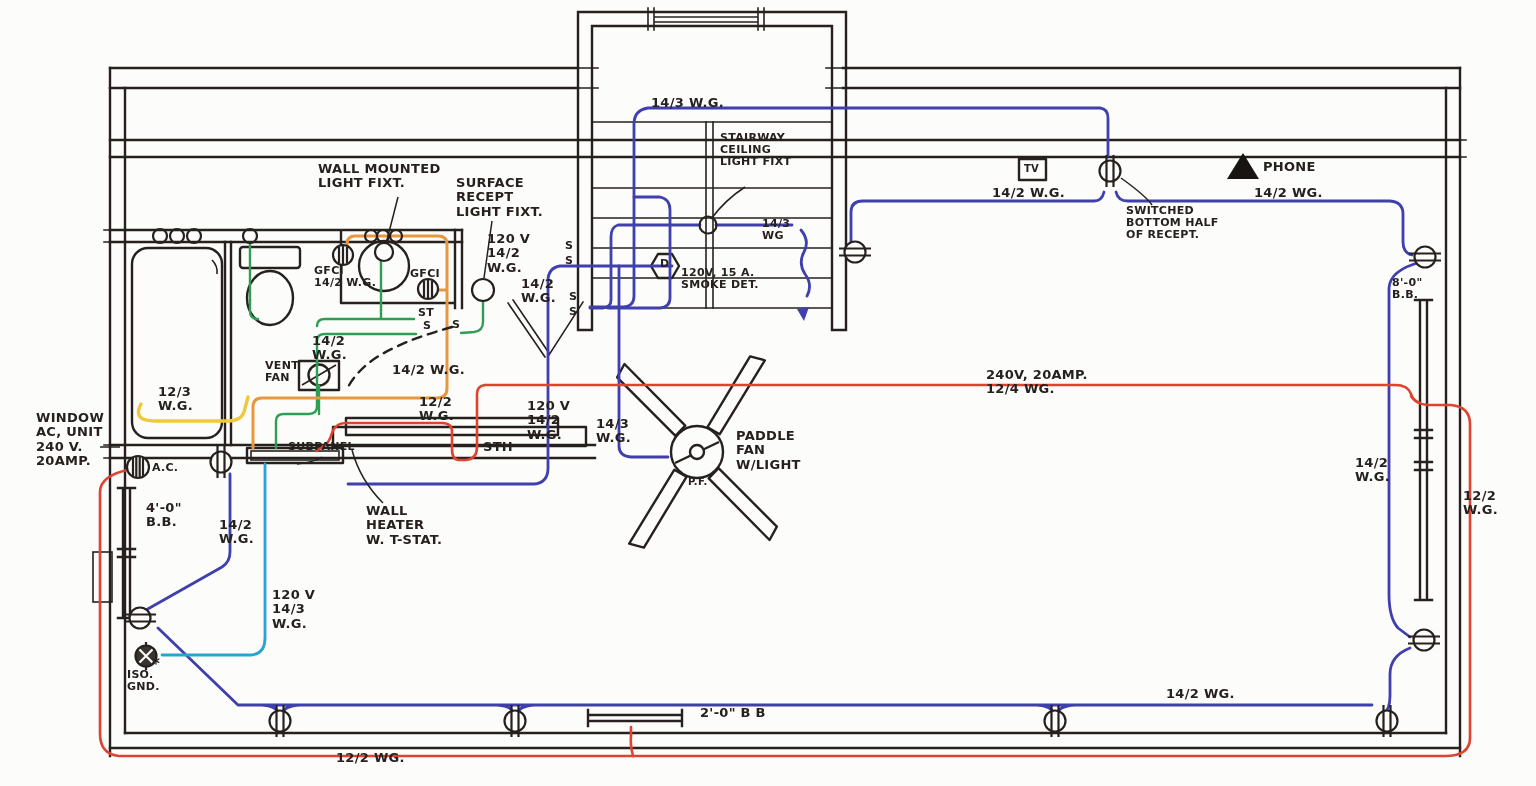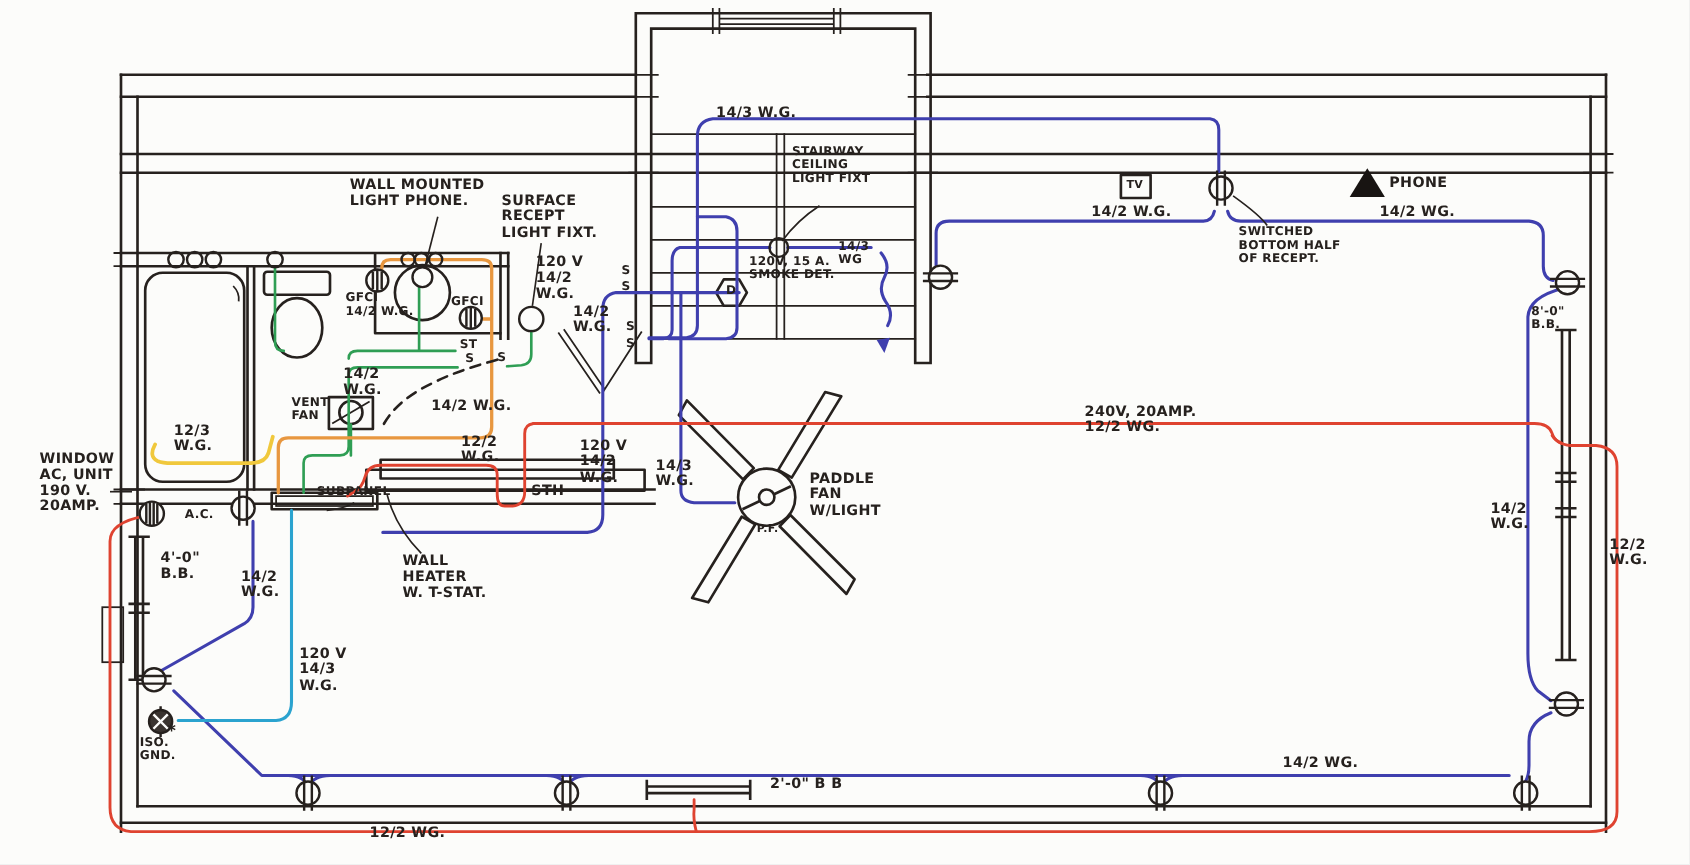--- a/index.html
+++ b/index.html
@@ -179,34 +179,34 @@
     <use href="#sym-recep" transform="translate(140,618) rotate(90)"></use>
     <use href="#sym-iso" transform="translate(146,656) rotate(90)"></use>
   </g>
 </svg>
 
   <div class="lbl" style="left:651px;top:96px">14/3  W.G.</div>
   <div class="lbl sm" style="left:720px;top:132px">STAIRWAY
 CEILING
 LIGHT FIXT</div>
   <div class="lbl" style="left:318px;top:162px">WALL MOUNTED
-LIGHT PHONE.</div>
+LIGHT FIXT.</div>
   <div class="lbl" style="left:456px;top:176px">SURFACE
 RECEPT
 LIGHT FIXT.</div>
   <div class="lbl xs" style="left:1024px;top:163px">TV</div>
   <div class="lbl" style="left:1263px;top:160px">PHONE</div>
   <div class="lbl" style="left:992px;top:186px">14/2 W.G.</div>
   <div class="lbl" style="left:1254px;top:186px">14/2 WG.</div>
   <div class="lbl sm" style="left:1126px;top:205px">SWITCHED
 BOTTOM HALF
 OF RECEPT.</div>
   <div class="lbl sm" style="left:762px;top:218px">14/3
 WG</div>
-  <div class="lbl sm" style="left:681px;top:232px">120V, 15 A.
+  <div class="lbl sm" style="left:681px;top:267px">120V, 15 A.
 SMOKE DET.</div>
   <div class="lbl sm" style="left:660px;top:258px">D</div>
   <div class="lbl" style="left:487px;top:232px">120 V
 14/2
 W.G.</div>
   <div class="lbl" style="left:521px;top:277px">14/2
 W.G.</div>
   <div class="lbl sm" style="left:314px;top:265px">GFCI
 14/2 W.G.</div>
   <div class="lbl sm" style="left:410px;top:268px">GFCI</div>
@@ -222,26 +222,26 @@
   <div class="lbl" style="left:312px;top:334px">14/2
 W.G.</div>
   <div class="lbl sm" style="left:265px;top:360px">VENT
 FAN</div>
   <div class="lbl" style="left:392px;top:363px">14/2 W.G.</div>
   <div class="lbl" style="left:158px;top:385px">12/3
 W.G.</div>
   <div class="lbl" style="left:419px;top:395px">12/2
 W.G.</div>
   <div class="lbl" style="left:986px;top:368px">240V, 20AMP.
-12/2 WG.</div>
+12/4 WG.</div>
   <div class="lbl" style="left:36px;top:411px">WINDOW
 AC, UNIT
-190 V.
+240 V.
 20AMP.</div>
-  <div class="lbl sm" style="left:168px;top:462px">A.C.</div>
+  <div class="lbl sm" style="left:152px;top:462px">A.C.</div>
   <div class="lbl sm" style="left:288px;top:441px">SUBPANEL</div>
   <div class="lbl" style="left:483px;top:440px">STH</div>
   <div class="lbl" style="left:527px;top:399px">120 V
 14/2
 W.G.</div>
   <div class="lbl" style="left:596px;top:417px">14/3
 W.G.</div>
   <div class="lbl" style="left:736px;top:429px">PADDLE
 FAN
 W/LIGHT</div>

